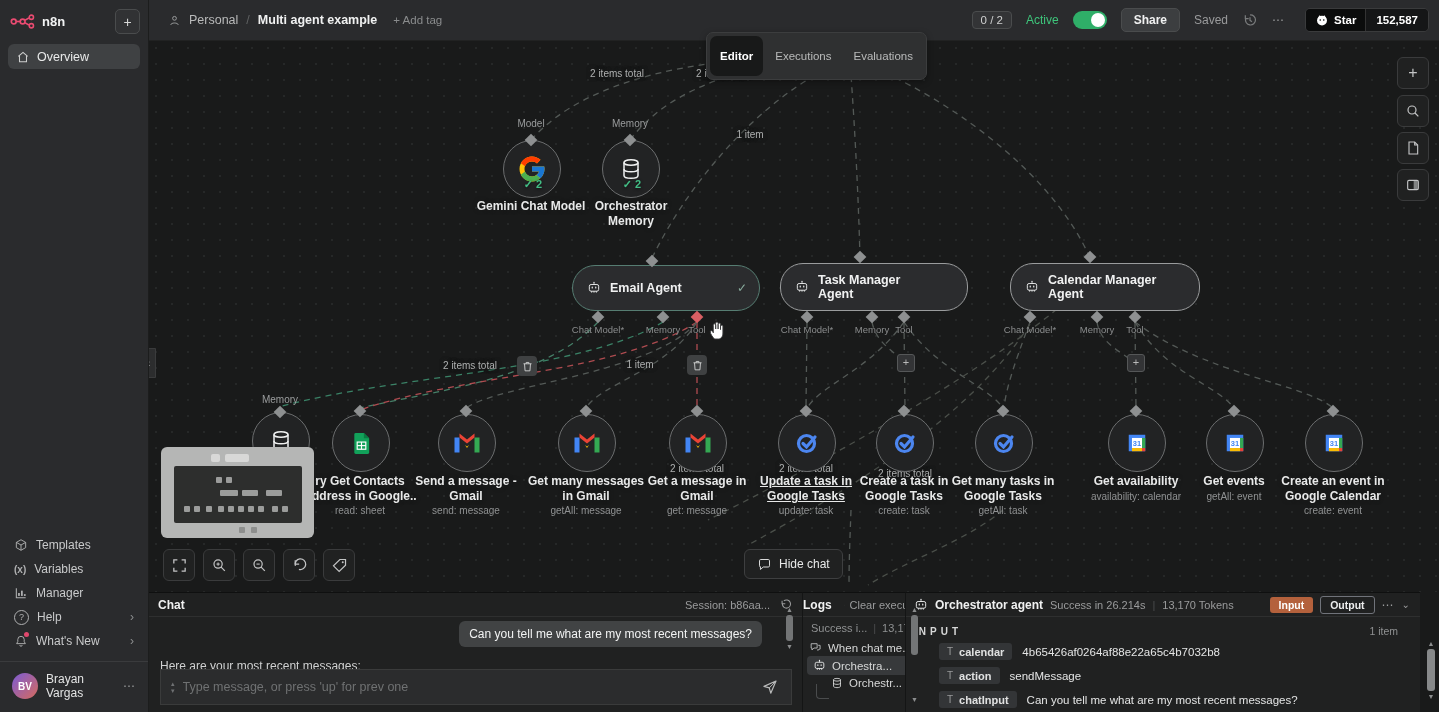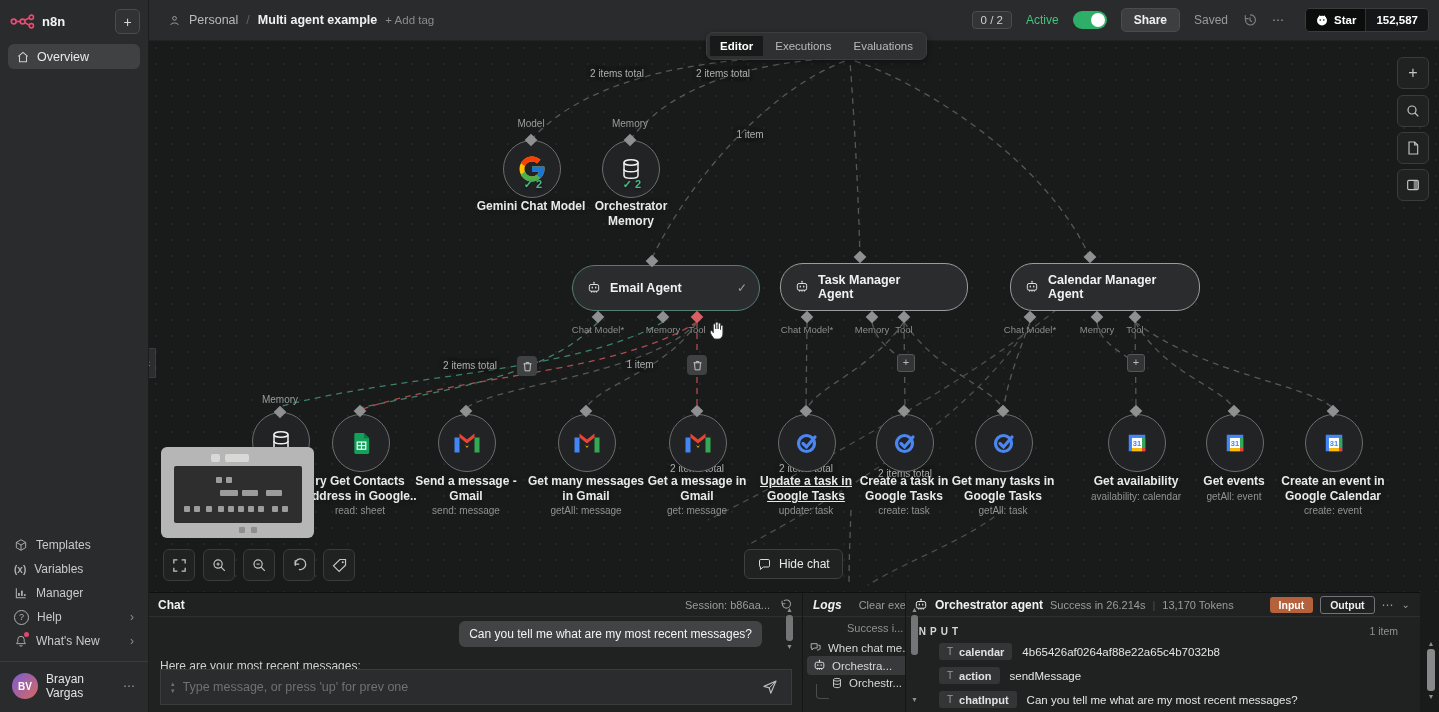--- a/index.html
+++ b/index.html
@@ -29,38 +29,38 @@
   .var-icon{color:#b0b1b2;font-size:10px;font-weight:bold;flex:none;}
   .bell-wrap{position:relative;flex:none;width:14px;height:14px;}
   .bell-dot{position:absolute;right:-1px;top:-2px;width:5px;height:5px;border-radius:50%;background:#e0486d;}
   
   .topbar{position:absolute;left:148px;top:0;width:1291px;height:40px;background:#2a2b2d;z-index:35;
           display:flex;align-items:center;border-bottom:1px solid #212222;}
   .bc{display:flex;align-items:center;gap:8px;margin-left:20px;font-size:12.5px;}
   .bc-proj{color:#b9baba;}
   .bc-sep{color:#5f6162;}
   .bc-name{color:#f0f1f1;font-weight:600;}
-  .bc-tag{color:#8a8c8d;font-size:11.5px;margin-left:0;}
+  .bc-tag{color:#8a8c8d;font-size:11.5px;margin-left:8px;}
   .tb-right{margin-left:auto;display:flex;align-items:center;gap:14px;margin-right:10px;}
   .counter{border:1px solid #4a4c4d;border-radius:4px;padding:2px 8px;font-size:11.5px;color:#d0d1d1;background:#333436;}
   .active-lbl{color:#3ec57b;font-size:12px;}
   .toggle{width:34px;height:18px;border-radius:9px;background:#2fae68;position:relative;}
   .knob{position:absolute;right:2px;top:2px;width:14px;height:14px;border-radius:50%;background:#fff;}
   .share-btn{background:#3c3e40;border:1px solid #4a4c4d;border-radius:5px;padding:4px 12px;font-size:12px;
              font-weight:600;color:#f0f1f1;}
   .saved{color:#9a9b9c;font-size:12px;}
   .gh{display:flex;align-items:stretch;border-radius:5px;overflow:hidden;border:1px solid #3a3b3c;margin-left:6px;}
   .gh-left{background:#0b0c0c;display:flex;align-items:center;gap:5px;padding:4px 9px;color:#fff;
            font-size:11.5px;font-weight:600;}
   .gh-right{background:#151617;border-left:1px solid #333;display:flex;align-items:center;padding:4px 10px;
             color:#fff;font-size:11.5px;font-weight:bold;}
   
   .tabs{position:absolute;left:706px;top:32px;z-index:36;display:flex;align-items:center;background:#2f3031;
         border:1px solid #3c3d3e;border-radius:7px;padding:3px;gap:2px;box-shadow:0 2px 6px rgba(0,0,0,.35);}
-  .tab{font-size:11.5px;color:#b9baba;padding:4px 10px;border-radius:1px;}
+  .tab{font-size:11.5px;color:#b9baba;padding:14px 10px;border-radius:7px;}
   .tab.on{background:#181919;color:#fff;font-weight:600;}
   
   .canvas{position:absolute;left:148px;top:40px;width:1291px;height:552px;background:#191a1a;
           background-image:radial-gradient(#262828 1px,transparent 1.2px);background-size:16px 16px;overflow:hidden;}
   .edges{position:absolute;left:0;top:0;z-index:1;}
   .edge-lbl{position:absolute;transform:translateX(-50%);font-size:10px;color:#aeb0b0;z-index:2;
             text-shadow:0 0 4px #191a1a,0 0 4px #191a1a;white-space:nowrap;}
   .dia{position:absolute;width:9px;height:9px;background:#8e9091;transform:translate(-50%,-50%) rotate(45deg);z-index:4;}
   .dia.red{background:#d95f63;}
   .circle-node{position:absolute;width:56px;height:56px;border-radius:50%;background:#222324;
@@ -109,23 +109,23 @@
   .chat-input{position:absolute;left:12px;top:76px;width:630px;height:34px;background:#2b2c2d;
               border:1px solid #3a3b3b;border-radius:0;display:flex;align-items:center;}
   .updown{display:flex;flex-direction:column;align-items:center;margin:0 6px 0 10px;color:#6f7173;font-size:7px;line-height:7px;}
   .chat-input input{flex:1;background:transparent;border:none;outline:none;color:#d8d9d9;font-size:12.5px;
                     font-family:"Liberation Sans",sans-serif;}
   .chat-input input::placeholder{color:#6f7172;}
   .send{margin:0 12px;color:#b9baba;}
   .vscroll{position:absolute;display:flex;flex-direction:column;align-items:center;color:#8b8d8e;font-size:7px;z-index:32;}
   .vthumb{width:7px;background:#737576;border-radius:3px;margin:2px 0;}
   .logsp{left:802px;width:123px;border-left:1px solid #141515;overflow:hidden;}
-  .logs-title{font-size:12px;font-weight:bold;color:#f0f1f1;margin-left:10px;font-style:italic;}
+  .logs-title{font-size:12px;font-weight:bold;color:#f0f1f1;}
   .clear-lbl{font-size:11px;color:#9a9b9c;margin-left:5px;white-space:nowrap;}
-  .sumrow{display:flex;align-items:center;gap:6px;padding:5px 8px;font-size:11px;color:#8f9192;white-space:nowrap;margin-left:36px;}
+  .sumrow{display:flex;align-items:center;gap:6px;padding:5px 8px;font-size:11px;color:#8f9192;white-space:nowrap;}
   .treerow{display:flex;align-items:center;gap:6px;padding:2px 6px;font-size:11.5px;color:#d6d7d7;white-space:nowrap;}
   .treerow.sel{background:#37393b;border-radius:4px;margin:0 4px;padding:3px 6px;}
   .tree-elbow{position:absolute;left:816px;top:684px;width:12px;height:14px;border-left:1px solid #4a4c4d;
               border-bottom:1px solid #4a4c4d;border-radius:0 0 0 4px;z-index:31;}
   .detailp{left:905px;width:514px;border-left:1px solid #141515;}
   .d-title{font-size:12px;font-weight:bold;color:#f0f1f1;}
   .d-dim{font-size:11px;color:#9a9b9c;}
   .pipe{color:#4a4c4d;font-size:11px;}
   .chip{font-size:10.5px;font-weight:bold;border-radius:3px;padding:2px 9px;}
   .chip.input{background:#b4613c;color:#fff;}

